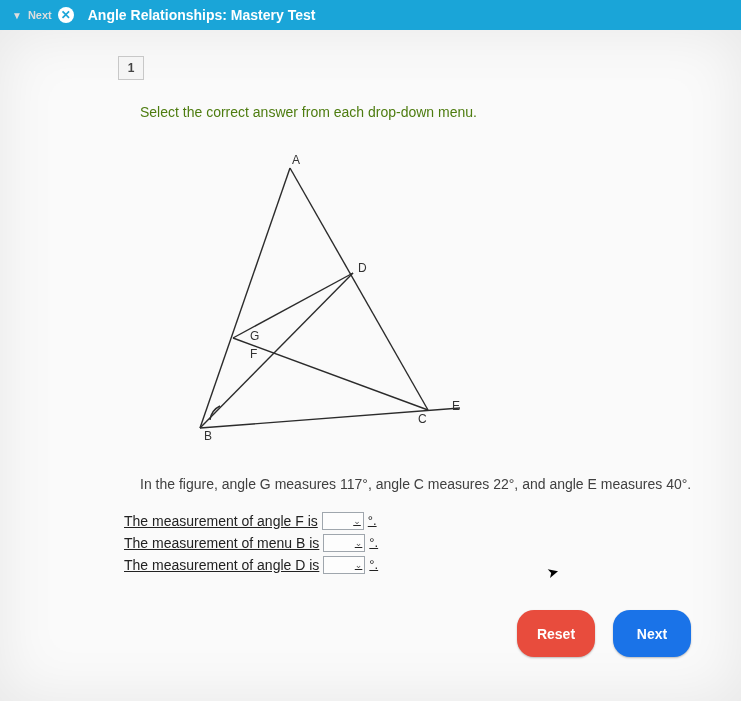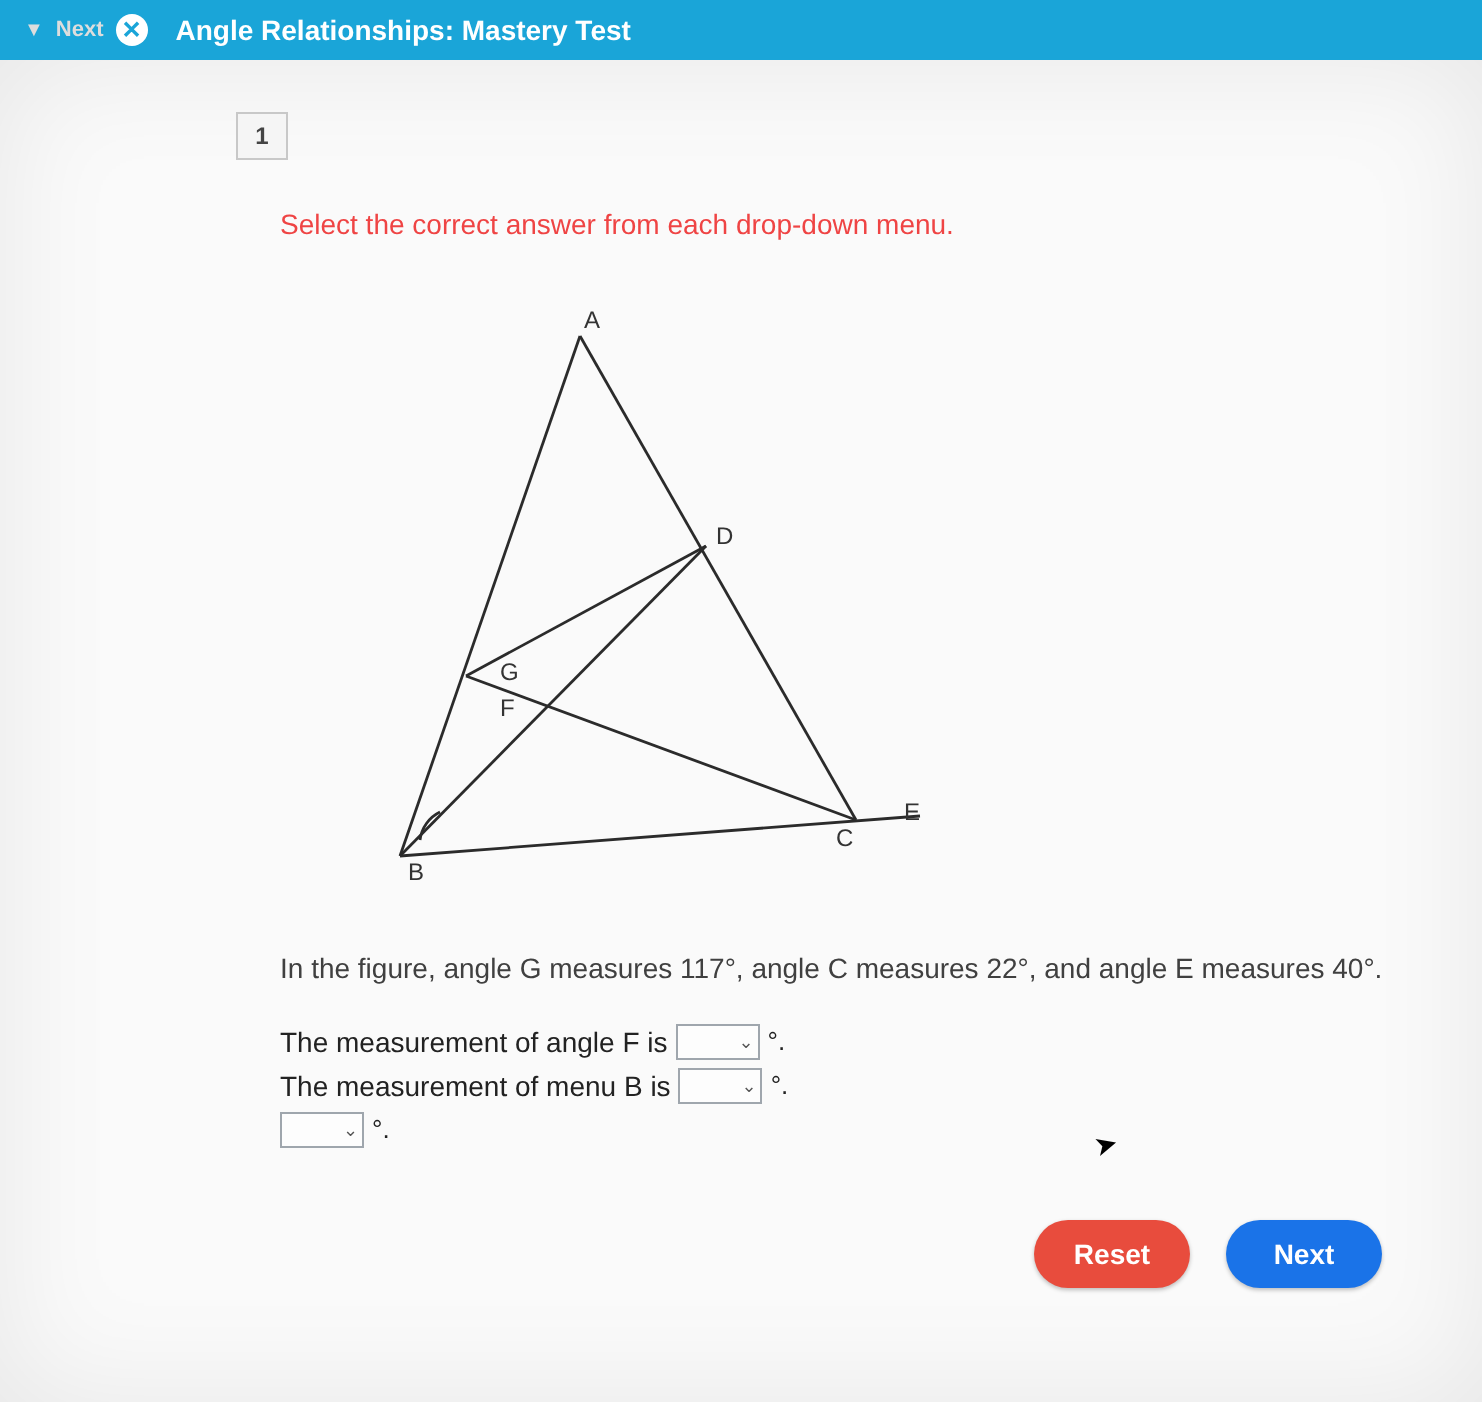--- a/index.html
+++ b/index.html
@@ -54,59 +54,60 @@
     border:1px solid #c8c8c8;
     font-size:12px;
     font-weight:bold;
     display:flex;align-items:center;justify-content:center;
     color:#444;
   }
   .instruction {
     margin-top:54px;
     margin-left:30px;
     font-size:14px;
-    color:#ef4444;
+    color:#4d7c0f;
   }
   .figure-wrap {
     margin-top:28px;
     margin-left:60px;
   }
   .statement {
     margin-top:28px;
     margin-left:30px;
     font-size:14px;
     color:#404040;
   }
   .answers {
     margin-top:18px;
-    margin-left:30px;
+    margin-left:14px;
     font-size:14px;
     color:#222;
     line-height:1.6;
+    text-decoration:underline;
   }
   .answers .row { display:flex; align-items:center; gap:4px; height:22px;}
   .dropdown {
     width:42px;height:18px;
     border:1px solid #9fa6ad;
     background:#fdfdfd;
     font-size:11px;
     display:inline-flex;align-items:center;justify-content:flex-end;
     padding-right:2px;
     color:#666;
   }
   .dropdown .chev{font-size:9px;color:#555;}
   .deg { font-size:13px; }
   .btnrow {
     display:flex; gap:18px;
     justify-content:flex-end;
     margin-top:34px;
     margin-right:50px;
   }
   .btn {
-    min-width:78px;height:34px;
+    min-width:78px;height:47px;
     border:none;border-radius:17px;
     color:#fff;font-size:14px;font-weight:600;
     display:flex;align-items:center;justify-content:center;
     cursor:pointer;
     box-shadow:0 1px 2px rgba(0,0,0,.25);
   }
   .btn-reset{ background:#e84c3d; }
   .btn-next{ background:#1a73e8; }
   .cursor-arrow{
     position:absolute; left:547px; top:534px; font-size:14px; color:#000;
@@ -173,20 +174,21 @@
       <span class="deg">°.</span>
     </div>
     <div class="row">
       <span>The measurement of menu B is</span>
       <span class="dropdown">
           <span class="chev">⌄</span>
         </span>
       <span class="deg">°.</span>
     </div>
     <div class="row">
+      <span>The measurement of angle D is</span>
       <span class="dropdown">
           <span class="chev">⌄</span>
         </span>
       <span class="deg">°.</span>
     </div>
   </div>
 
   <div class="btnrow">
     <button class="btn btn-reset">
       <span>Reset</span>

